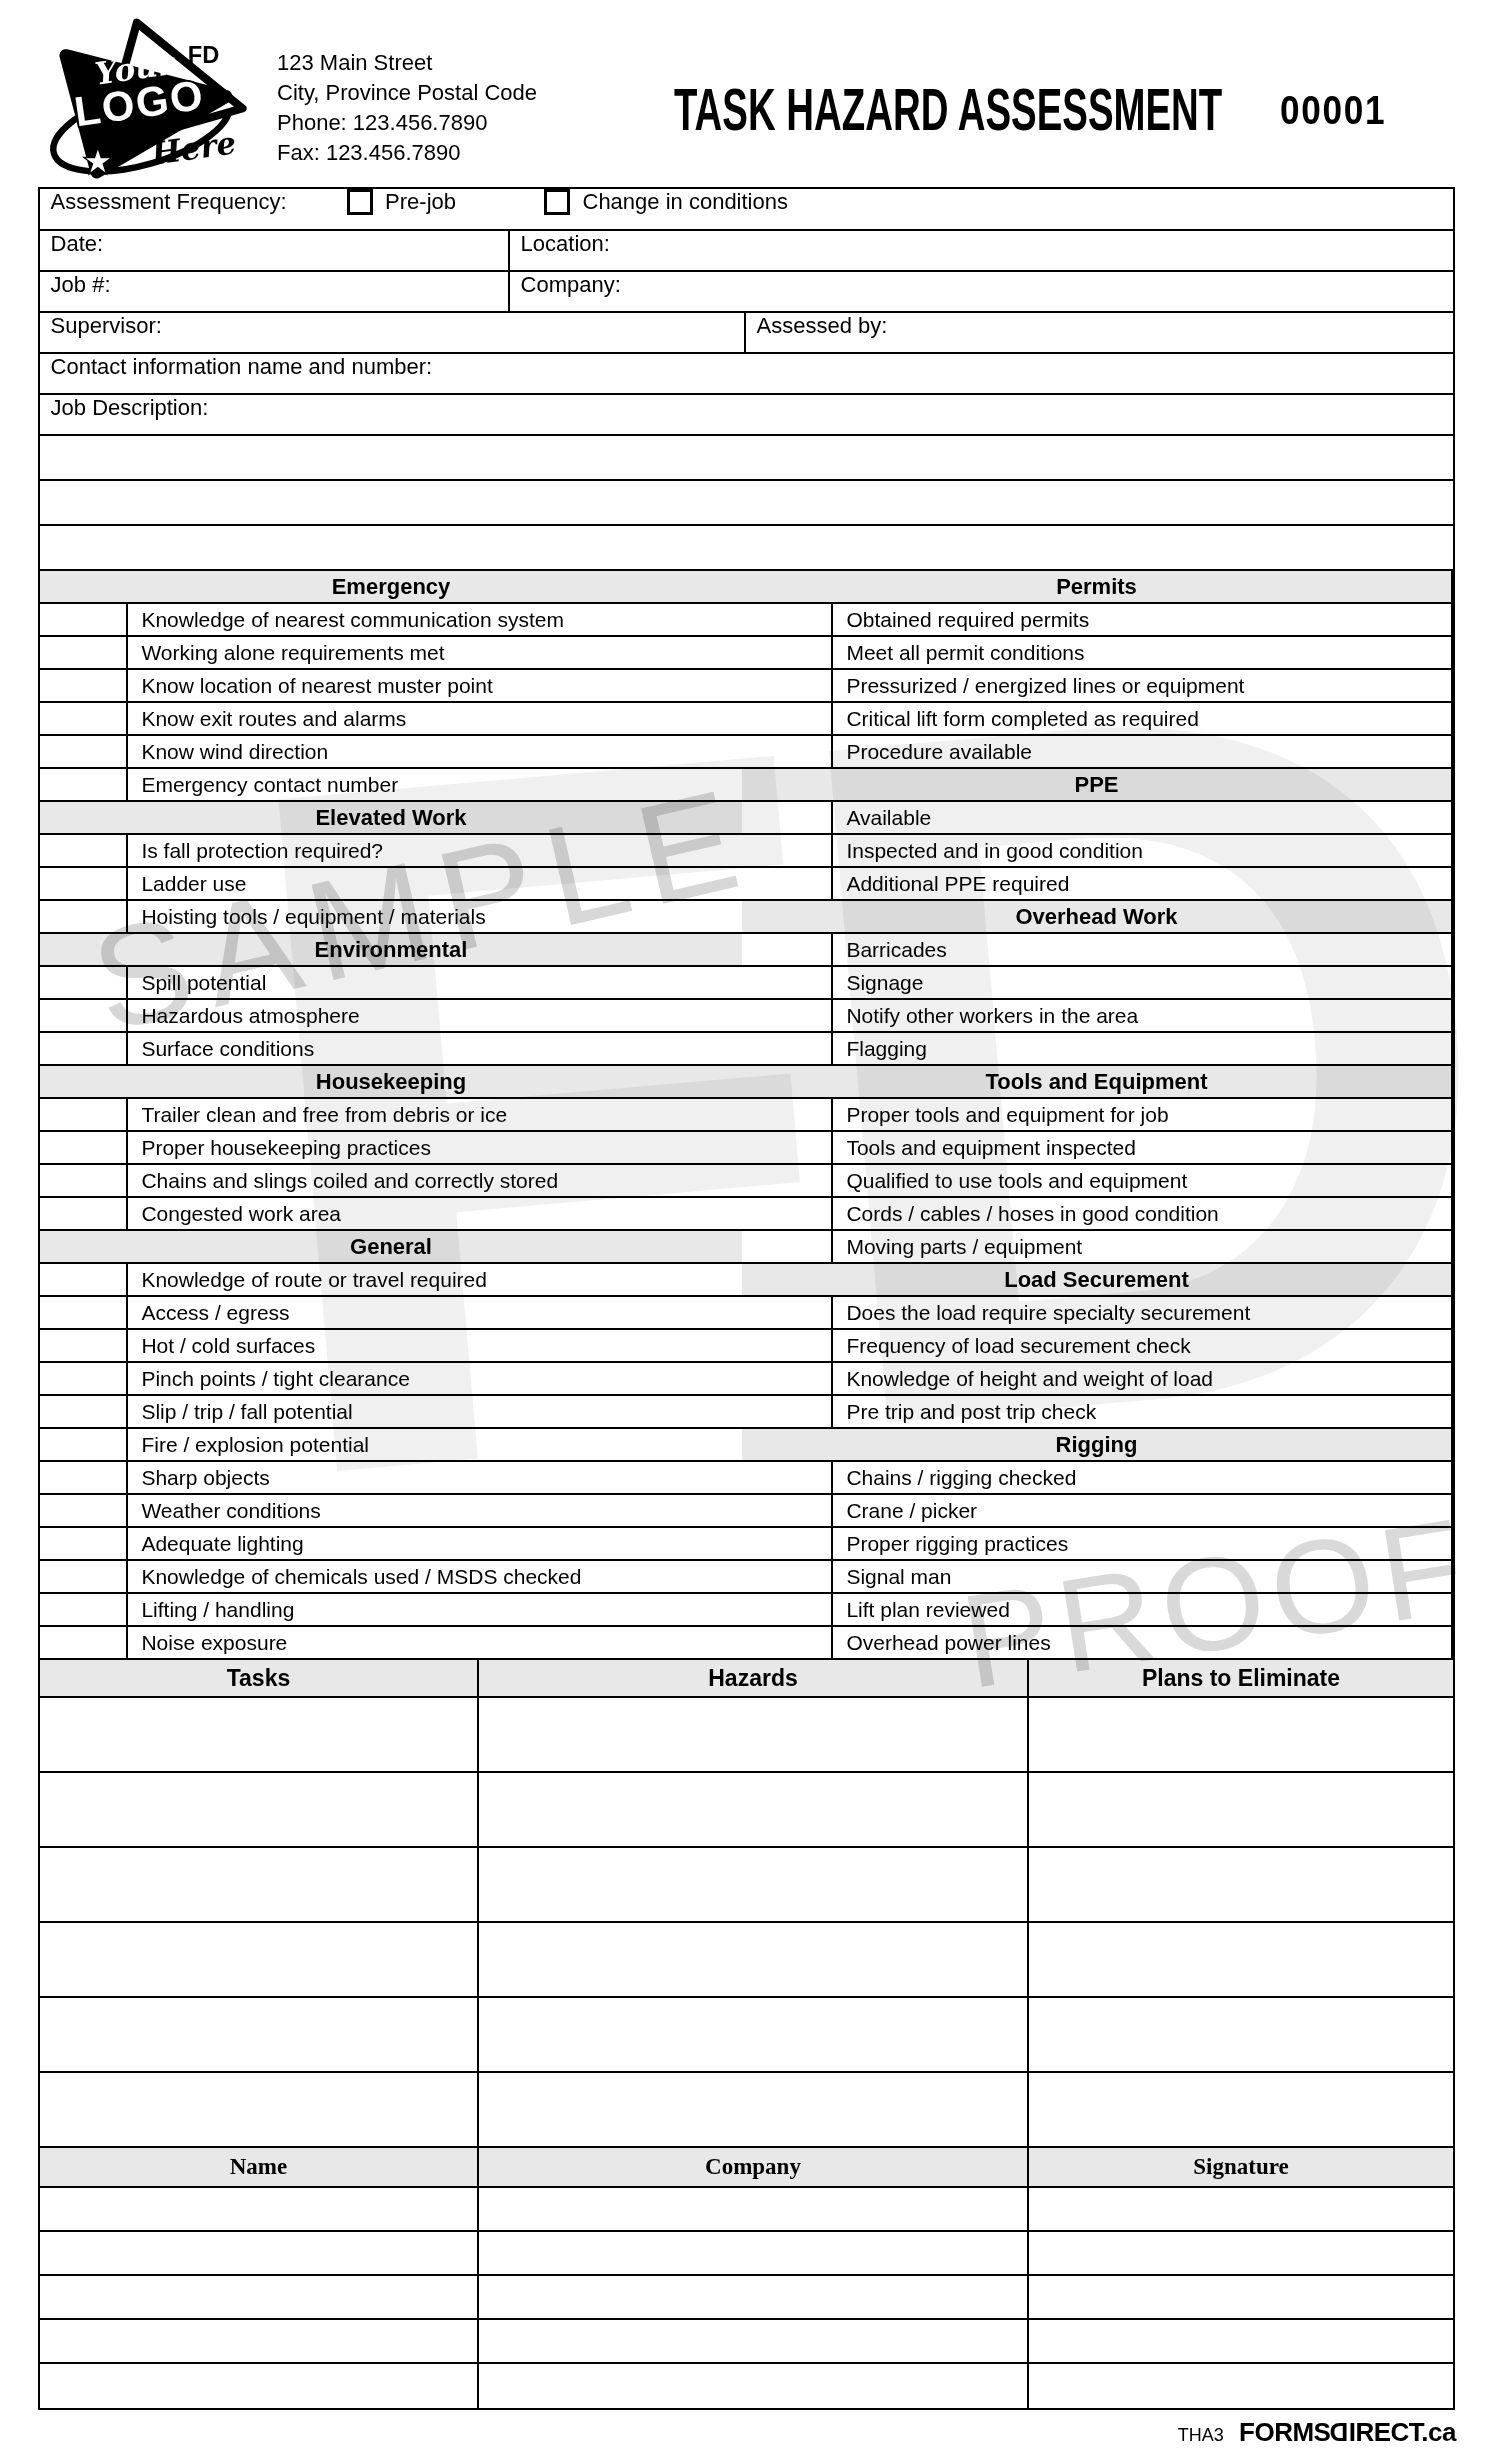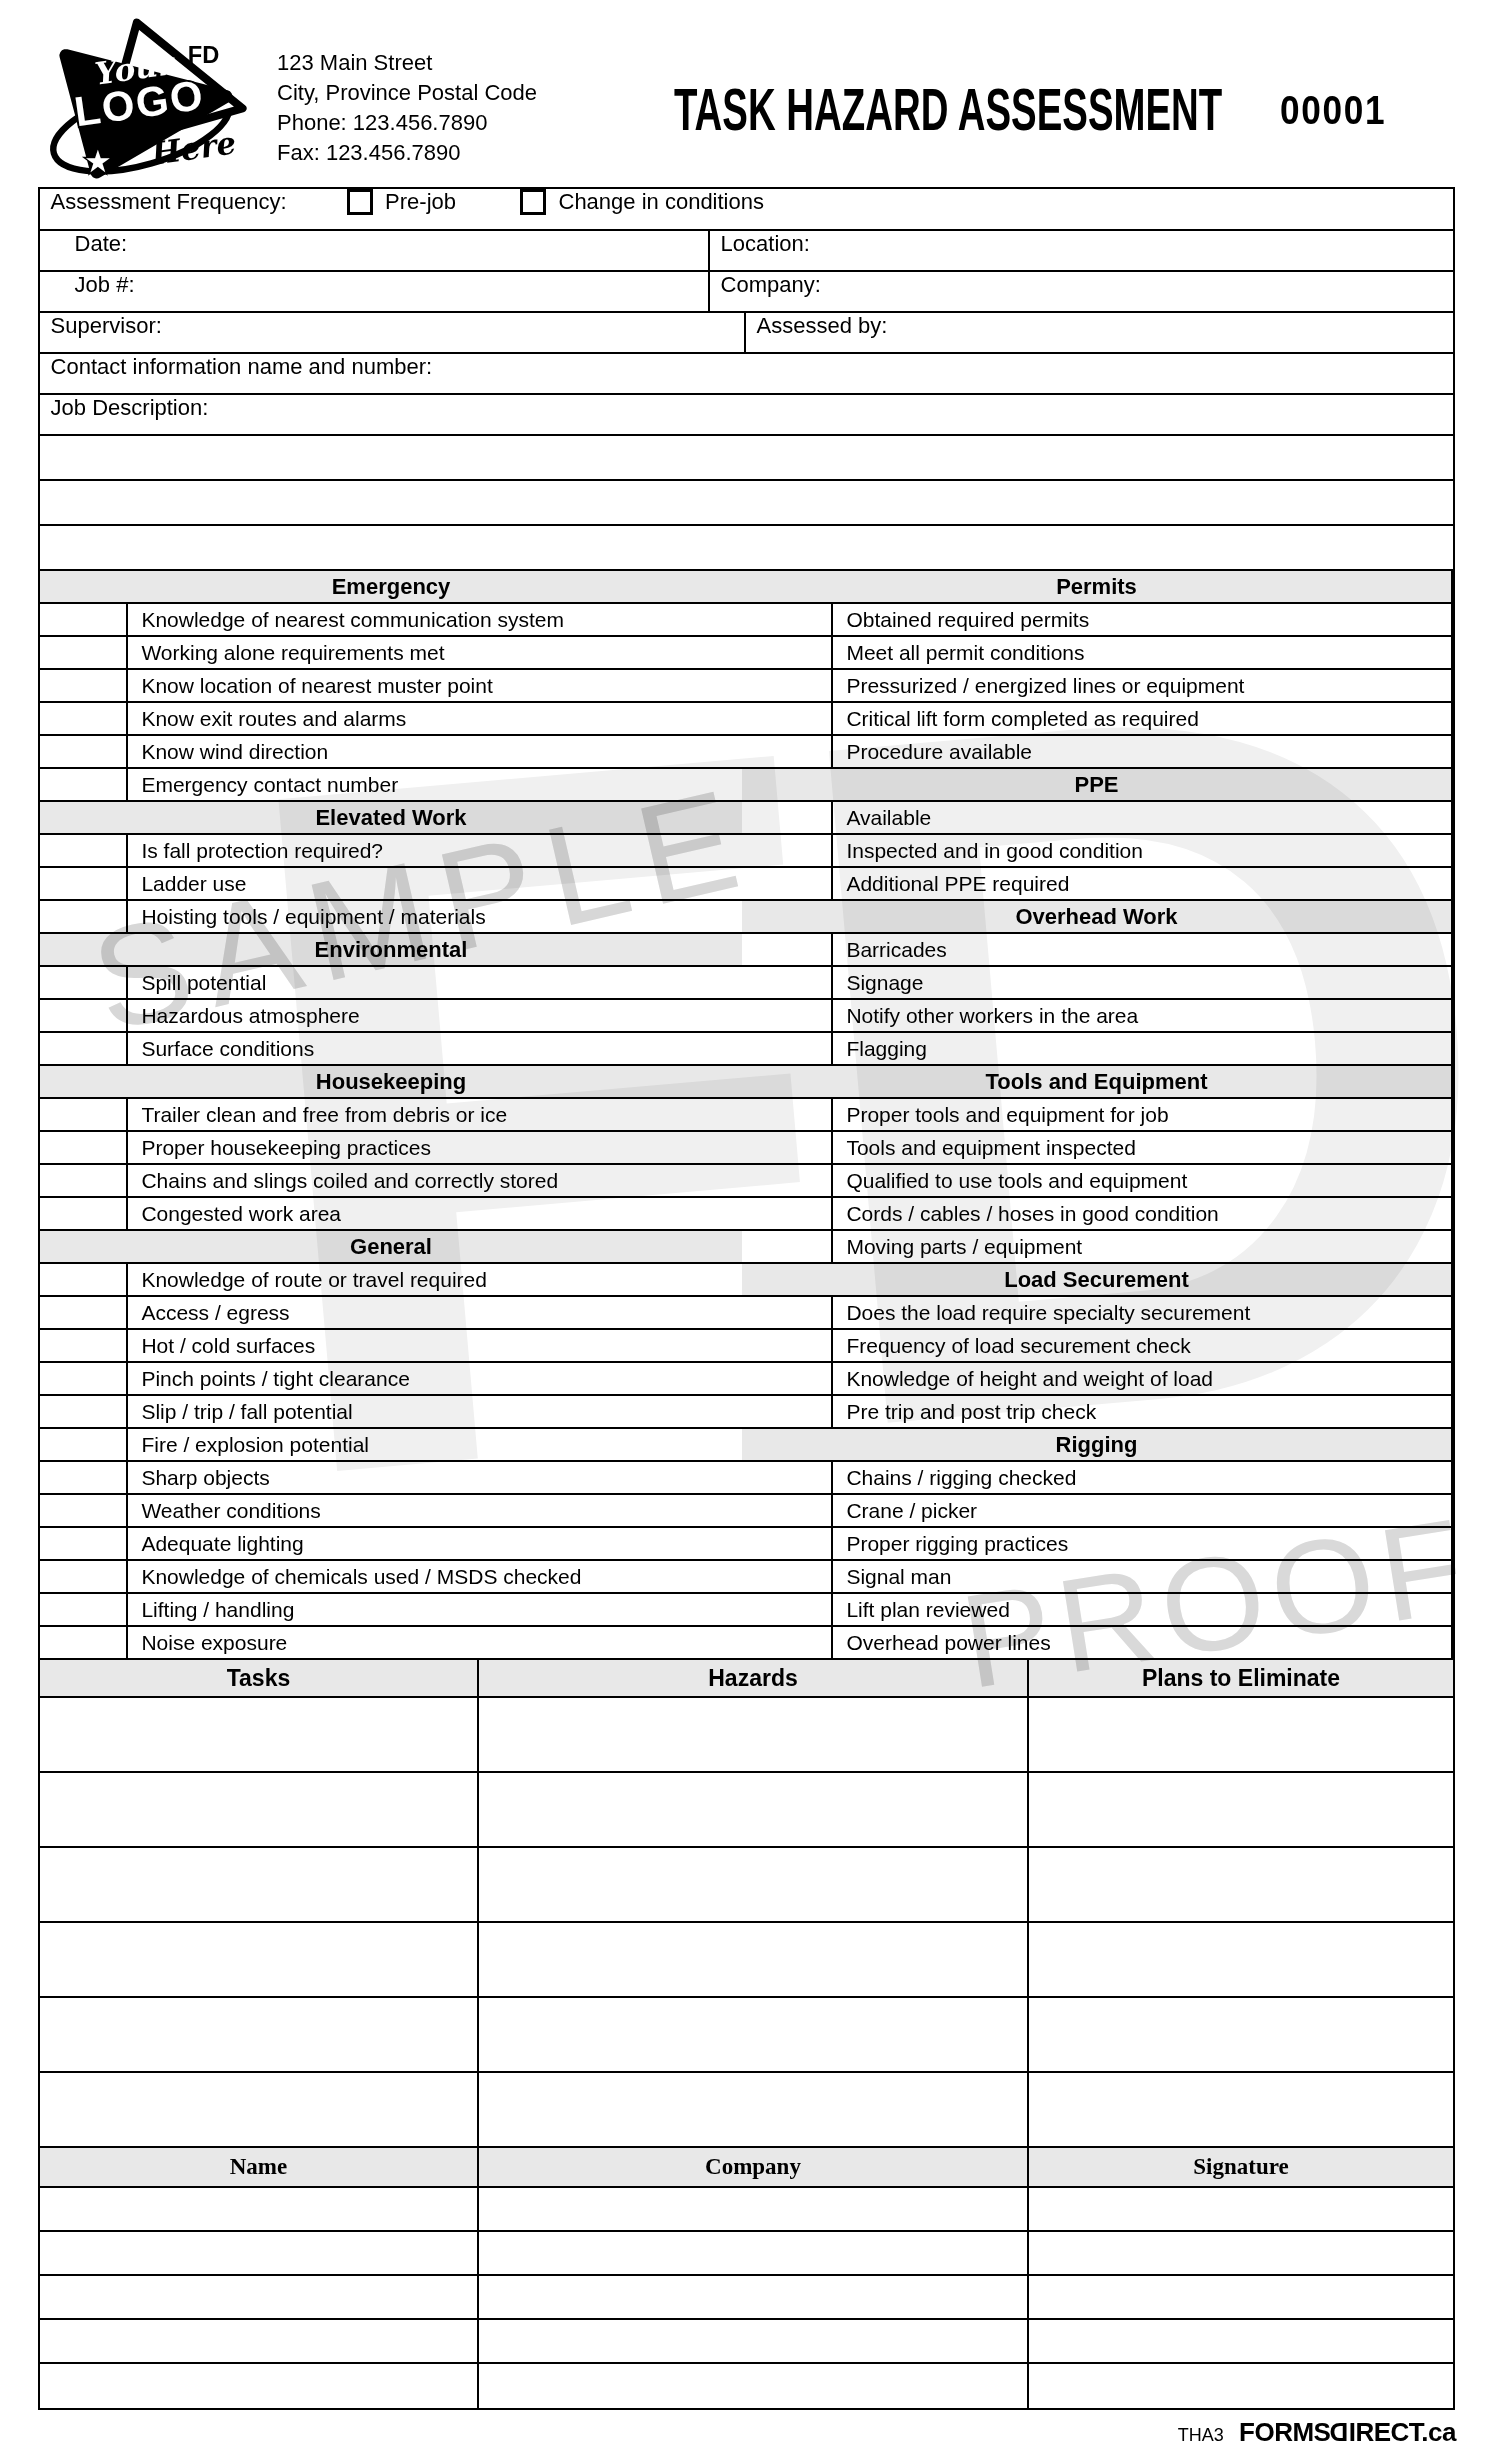--- a/index.html
+++ b/index.html
@@ -22,27 +22,27 @@
 
   
   .form{position:absolute;left:38px;top:187px;width:1417px;border:2.9px solid #000;box-sizing:border-box;z-index:2;}
   .form *{box-sizing:border-box;}
   .frow{display:flex;border-bottom:2.9px solid #000;align-items:stretch;}
   .h-freq{height:42px;}
   .h-field{height:41px;}
   .h-blank{height:45px;}
   .cell{display:flex;align-items:flex-start;font-size:22px;}
   .cell .lab{padding-left:10.6px;white-space:nowrap;}
-  .half-date{width:646px;border-right:2.9px solid #000;margin-left:24px;}
+  .half-date{width:470px;border-right:2.9px solid #000;}
   .half-sup{width:706px;border-right:2.9px solid #000;}
   .grow{flex:1;}
   .chk{width:26px;height:26px;border:3.8px solid #000;background:#fff;margin-right:12.5px;flex:0 0 auto;}
   .freq-opt{display:flex;align-items:center;}
   .opt1{margin-left:60px;}
-  .opt2{margin-left:64px;}
+  .opt2{margin-left:88px;}
 
   
   .checklist{display:flex;}
   .cl-col{display:flex;flex-direction:column;}
   .cl-left{width:711px;border-right:2.9px solid #000;}
   .cl-right{flex:1;}
   .cl-header{height:33px;border-bottom:2.9px solid #000;background:var(--hdrbg,#e8e8e8);
              display:flex;align-items:center;justify-content:center;font-weight:bold;font-size:22px;}
   .cl-row{height:33px;border-bottom:2.9px solid #000;display:flex;align-items:stretch;}
   .cl-check{width:91px;border-right:2.9px solid #000;}

